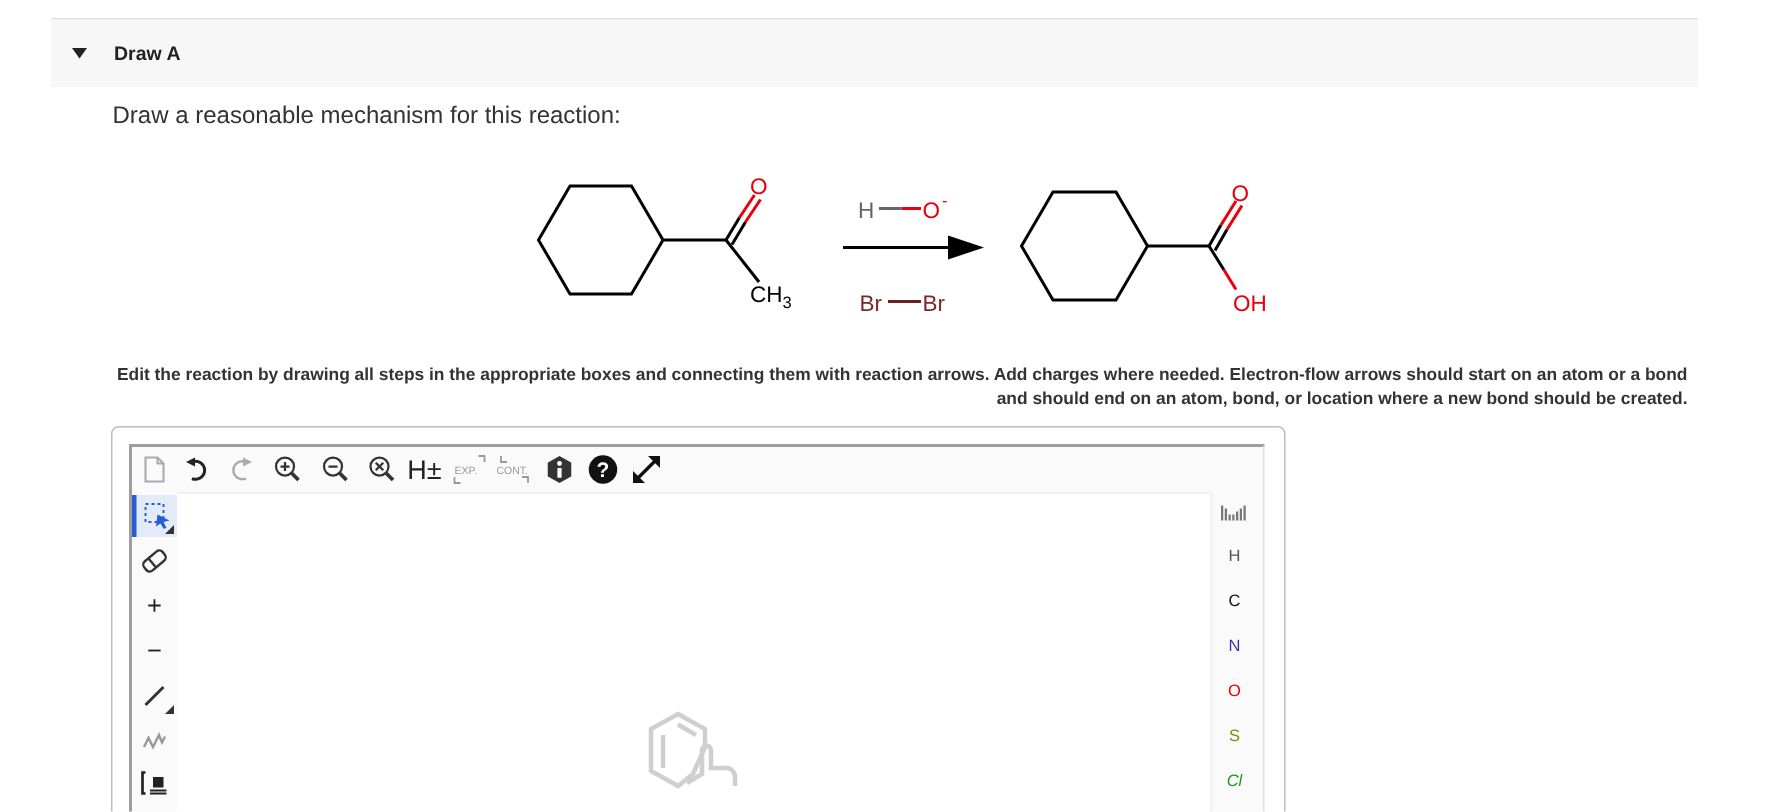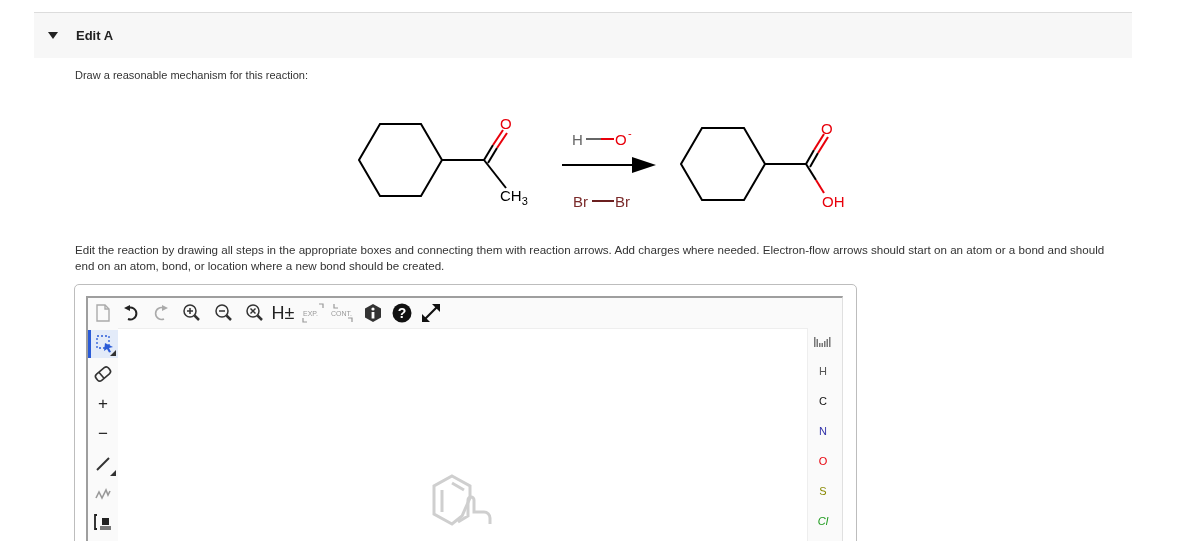--- a/index.html
+++ b/index.html
@@ -3,24 +3,24 @@
 <meta charset="utf-8">
 <style>
   html, body { margin:0; padding:0; }
   body { width:1183px; height:541px; background:#ffffff; position:relative; overflow:hidden;
          font-family:"Liberation Sans", sans-serif; color:#333; }
   .topline { position:absolute; left:34px; top:12px; width:1098px; height:1px; background:#dcdcdc; }
   .part-header { position:absolute; left:34px; top:13px; width:1098px; height:45px; background:#f7f7f7; }
   .caret { position:absolute; left:14px; top:19px; width:0; height:0;
            border-left:5px solid transparent; border-right:5px solid transparent; border-top:7px solid #222; }
   .part-title { position:absolute; left:42px; top:15px; font-size:13px; font-weight:bold; color:#222; }
-  .prompt { position:absolute; left:75px; top:69px; font-size:11px; color:#333; }
+  .prompt { position:absolute; left:75px; top:69px; font-size:16px; color:#333; }
   .reaction { position:absolute; left:0; top:0; width:1183px; height:230px; }
-  .instructions { position:absolute; left:75px; top:242px; width:1050px; font-size:11.6px; font-weight:normal;
-                  color:#333; line-height:16px; }
+  .instructions { position:absolute; left:75px; top:242px; width:1050px; font-size:11.6px; font-weight:bold;
+                  color:#333; line-height:16px;text-align:right; }
   .outer-box { position:absolute; left:74px; top:284px; width:781px; height:270px; border:1px solid #bdbdbd;
                border-radius:5px; background:#fff; }
   .inner-frame { position:absolute; left:86px; top:296px; width:754px; height:260px; border-top:2px solid #9e9e9e;
                  border-left:2px solid #9e9e9e; border-right:1px solid #e0e0e0; background:#fafafa; }
   .toolbar { position:absolute; left:88px; top:298px; height:30px; width:750px; display:flex; align-items:center; }
   .tb { position:absolute; top:0; height:30px; display:flex; align-items:center; justify-content:center; cursor:pointer; }
   .canvas { position:absolute; left:118px; top:328px; width:689px; height:220px; background:#fff;
             border-top:1px solid #eeeeee; border-right:1px solid #eeeeee; }
   .left-tools { position:absolute; left:88px; top:328px; width:30px; height:220px; }
   .lt { position:absolute; left:0; width:30px; height:28px; display:flex; align-items:center; justify-content:center; cursor:pointer; }
@@ -29,21 +29,21 @@
   .right-tools { position:absolute; left:808px; top:328px; width:30px; height:220px; }
   .atom { position:absolute; left:0; width:30px; text-align:center; font-size:11px; cursor:pointer; }
   .placeholder { position:absolute; left:430px; top:472px; }
 </style>
 </head>
 <body>
 
 <div class="topline"></div>
 <div class="part-header">
   <div class="caret"></div>
-  <div class="part-title">Edit A</div>
+  <div class="part-title">Draw A</div>
 </div>
 
 <div class="prompt">Draw a reasonable mechanism for this reaction:</div>
 
 <svg class="reaction" width="1183" height="230" viewBox="0 0 1183 230">
 
   <g stroke="#000" stroke-width="2" fill="none">
     <polygon points="380,124 421,124 442,160 421,196 380,196 359,160"></polygon>
     <line x1="442" y1="160" x2="484" y2="160"></line>
     <line x1="484" y1="160" x2="506" y2="188"></line>

